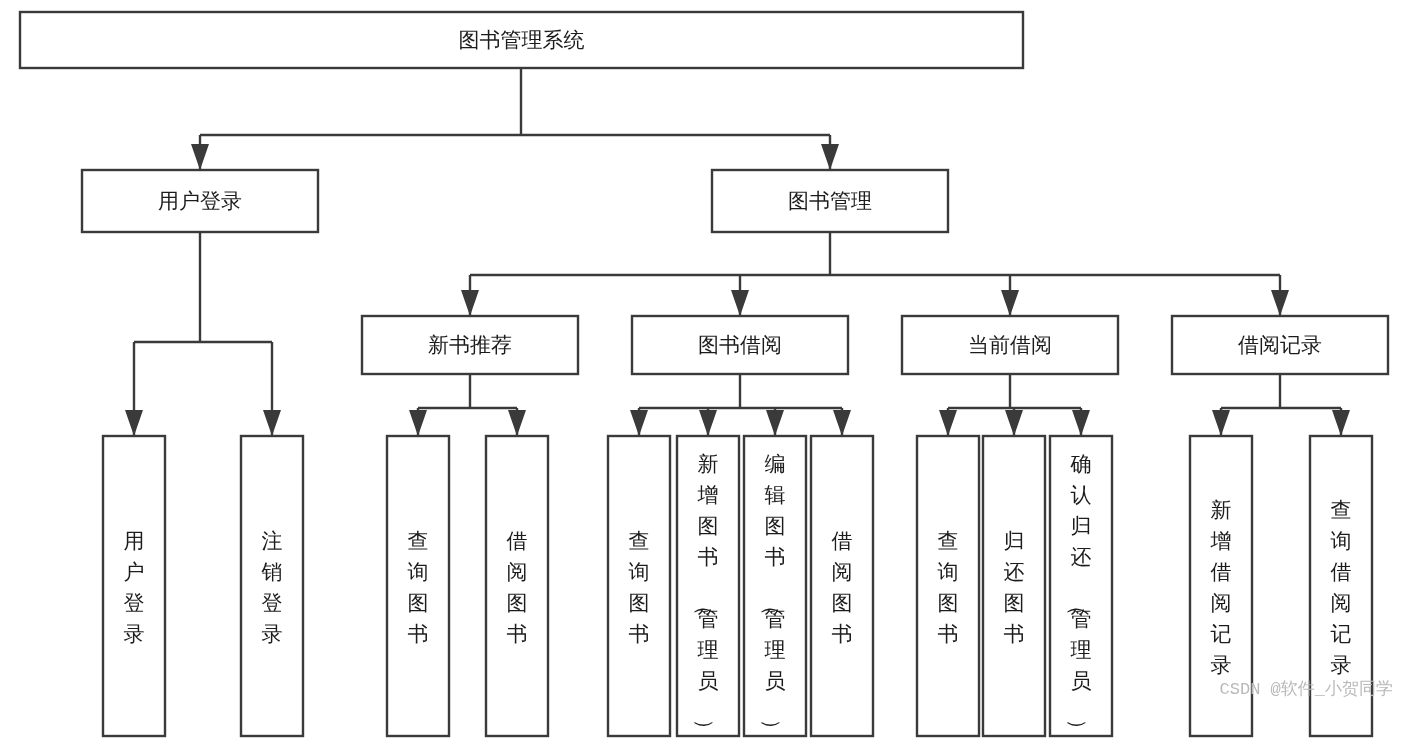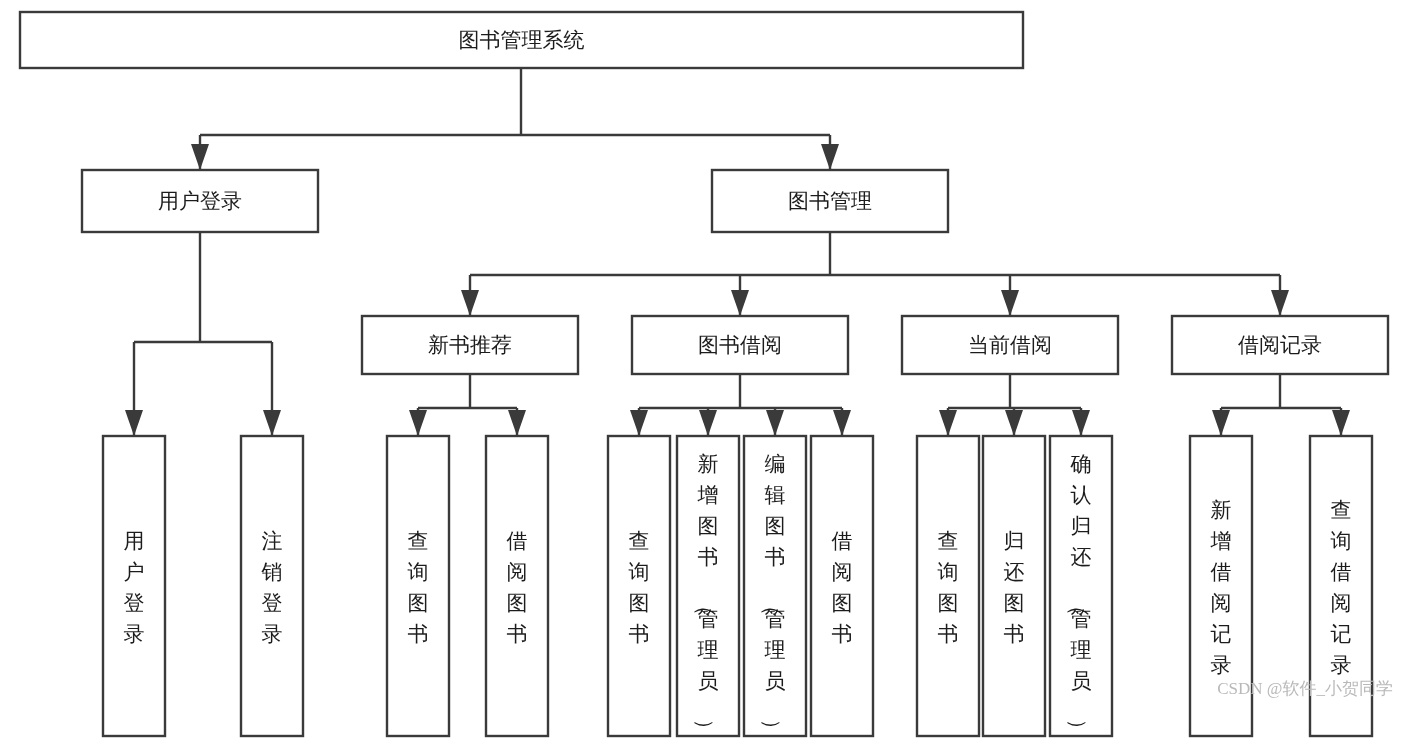--- a/index.html
+++ b/index.html
@@ -54,21 +54,21 @@
   .node-label-v {
     font-family: "Liberation Sans", "DejaVu Sans", sans-serif;
     font-size: 21px;
     fill: #1c1c1c;
     text-anchor: middle;
   }
   .watermark-text {
     position: absolute;
     right: 12px;
     bottom: 6px;
-    font-family: Liberation Serif, serif;
+    font-family: Liberation Mono, monospace;
     font-size: 17px;
     color: #b9b9b9;
     white-space: nowrap;
     user-select: none;
   }
 </style>
 </head>
 <body>
 
 <div id="diagram-root">

